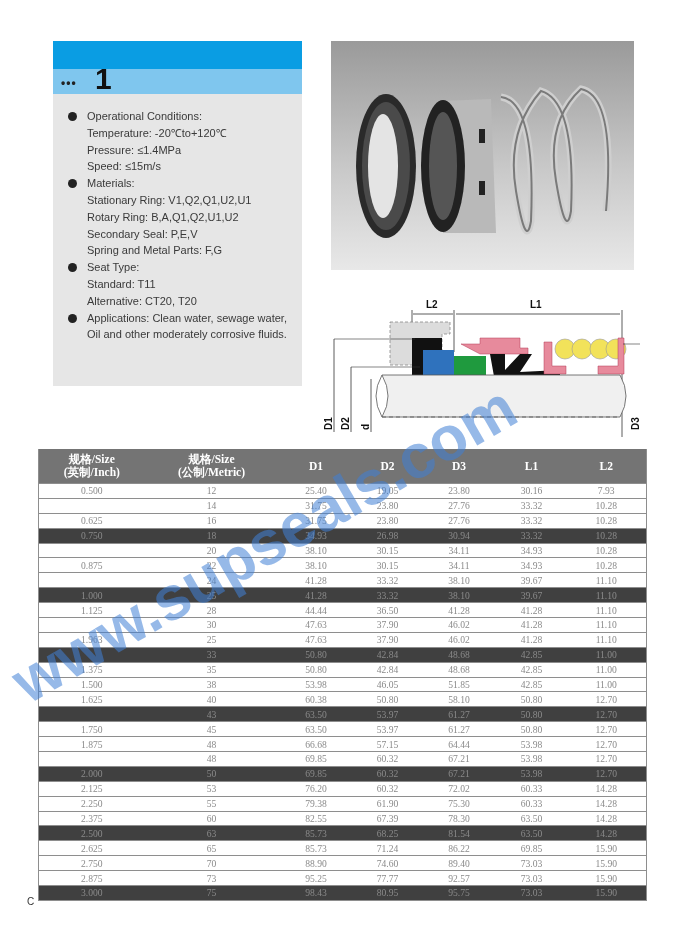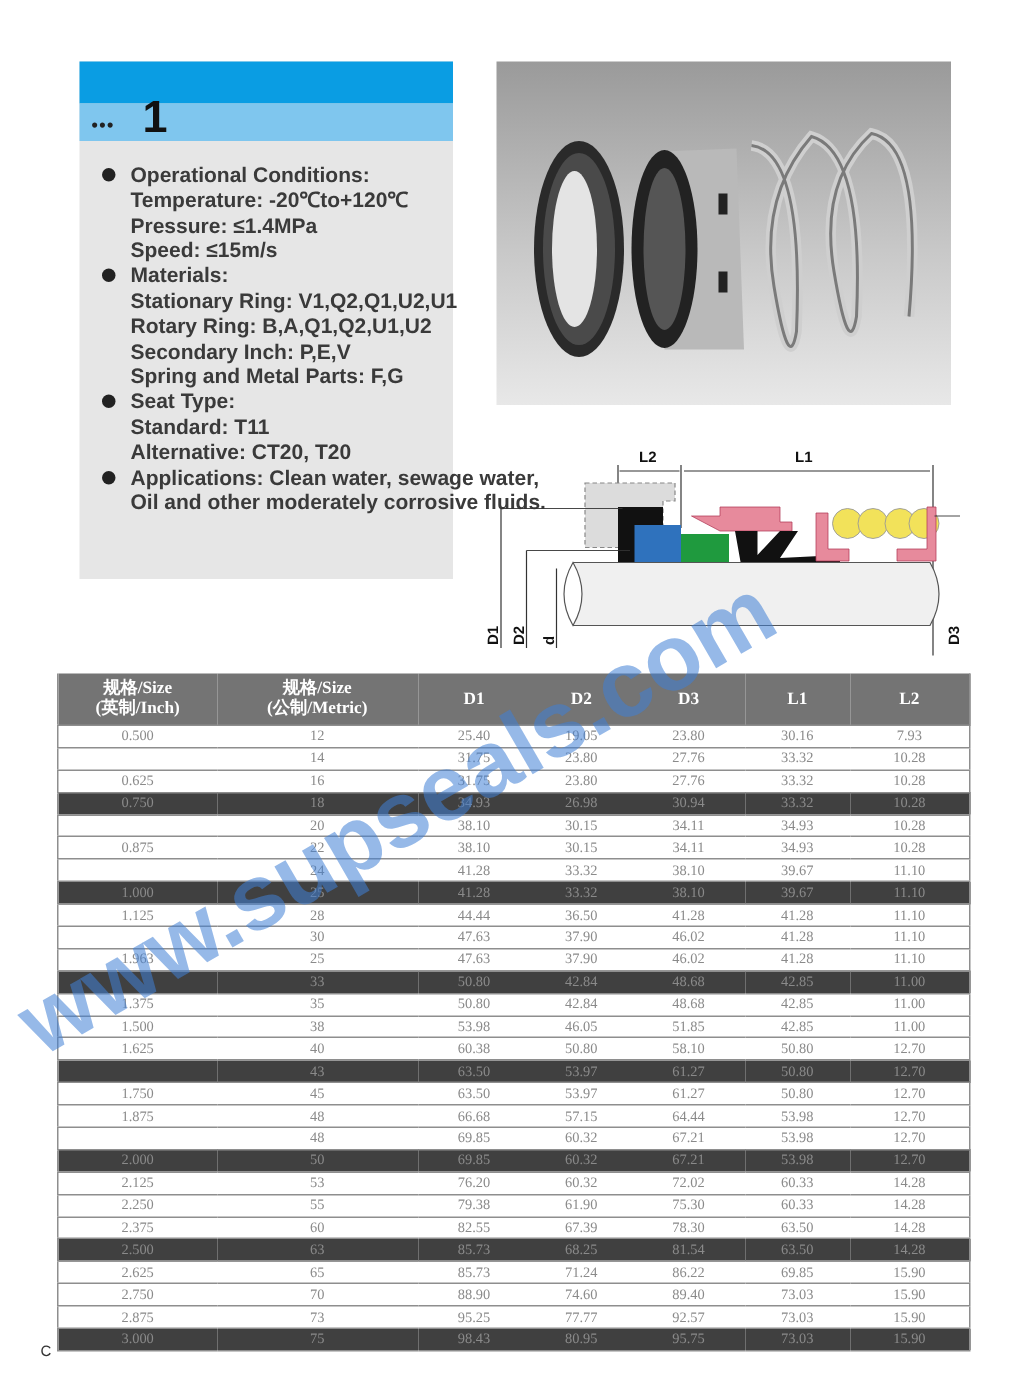--- a/index.html
+++ b/index.html
@@ -5,21 +5,21 @@
   html, body { margin:0; padding:0; }
   body { width:680px; height:932px; background:#ffffff; position:relative; overflow:hidden;
          font-family:"Liberation Sans", sans-serif; }
 
   
   .spec-panel { position:absolute; left:53px; top:41px; width:249px; height:345px; background:#e6e6e6; }
   .spec-band-top { position:absolute; left:53px; top:41px; width:249px; height:28px; background:#0a9de3; }
   .spec-band-bottom { position:absolute; left:53px; top:69px; width:249px; height:25px; background:#7fc6ee; }
   .spec-dots { position:absolute; left:61px; top:76px; font-size:12px; font-weight:bold; color:#222; letter-spacing:1px; }
   .spec-number { position:absolute; left:95px; top:63px; font-size:30px; font-weight:bold; color:#111; line-height:32px; }
-  .spec-list { position:absolute; left:68px; top:108px; width:230px; font-size:14px; font-weight:bold; color:#3a3a3a; }
+  .spec-list { position:absolute; left:68px; top:108px; width:230px; font-size:11px; font-weight:normal; color:#3a3a3a; }
   .spec-line { position:relative; height:16.8px; line-height:16.8px; padding-left:19px; white-space:nowrap; }
   .bullet { position:absolute; left:0; top:4px; width:9px; height:9px; background:#222; border-radius:50%; }
 
   
   .photo { position:absolute; left:331px; top:41px; width:303px; height:229px;
            background:linear-gradient(180deg,#9a9a9a 0%,#c8c8c8 55%,#e8e8e8 100%); overflow:hidden; }
 
   
   .diagram { position:absolute; left:320px; top:292px; width:340px; height:145px; }
 
@@ -45,21 +45,21 @@
 <div class="spec-dots">•••</div>
 <div class="spec-number">1</div>
 <div class="spec-list" id="spec-list">
     <div class="spec-line"><span class="bullet"></span><span>Operational Conditions:</span></div>
     <div class="spec-line"><span>Temperature: -20℃to+120℃</span></div>
     <div class="spec-line"><span>Pressure: ≤1.4MPa</span></div>
     <div class="spec-line"><span>Speed: ≤15m/s</span></div>
     <div class="spec-line"><span class="bullet"></span><span>Materials:</span></div>
     <div class="spec-line"><span>Stationary Ring: V1,Q2,Q1,U2,U1</span></div>
     <div class="spec-line"><span>Rotary Ring: B,A,Q1,Q2,U1,U2</span></div>
-    <div class="spec-line"><span>Secondary Inch: P,E,V</span></div>
+    <div class="spec-line"><span>Secondary Seal: P,E,V</span></div>
     <div class="spec-line"><span>Spring and Metal Parts: F,G</span></div>
     <div class="spec-line"><span class="bullet"></span><span>Seat Type:</span></div>
     <div class="spec-line"><span>Standard: T11</span></div>
     <div class="spec-line"><span>Alternative: CT20, T20</span></div>
     <div class="spec-line"><span class="bullet"></span><span>Applications: Clean water, sewage water,</span></div>
     <div class="spec-line"><span>Oil and other moderately corrosive fluids.</span></div>
   </div>
 
 <div class="photo">
   <svg width="303" height="229" viewBox="0 0 303 229">

